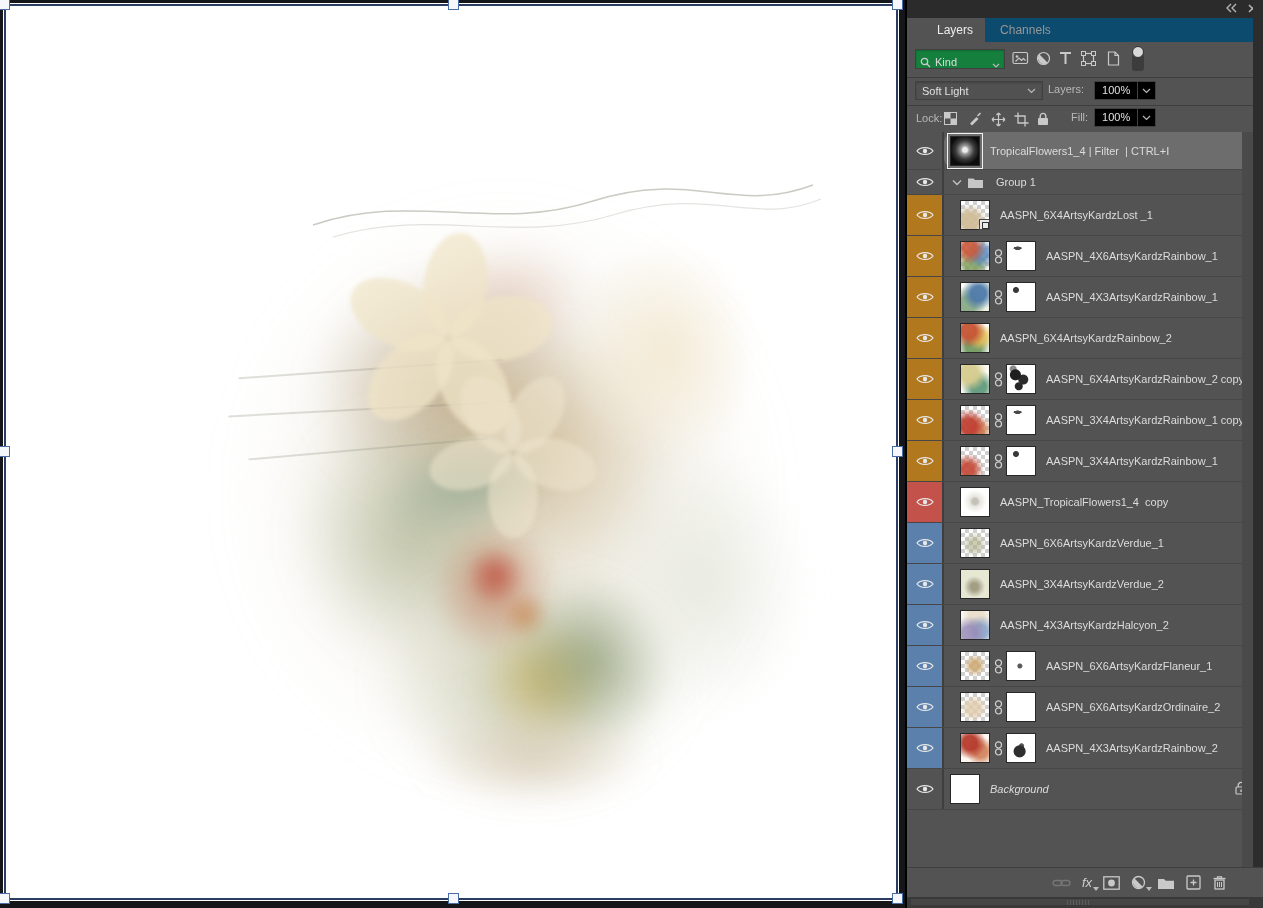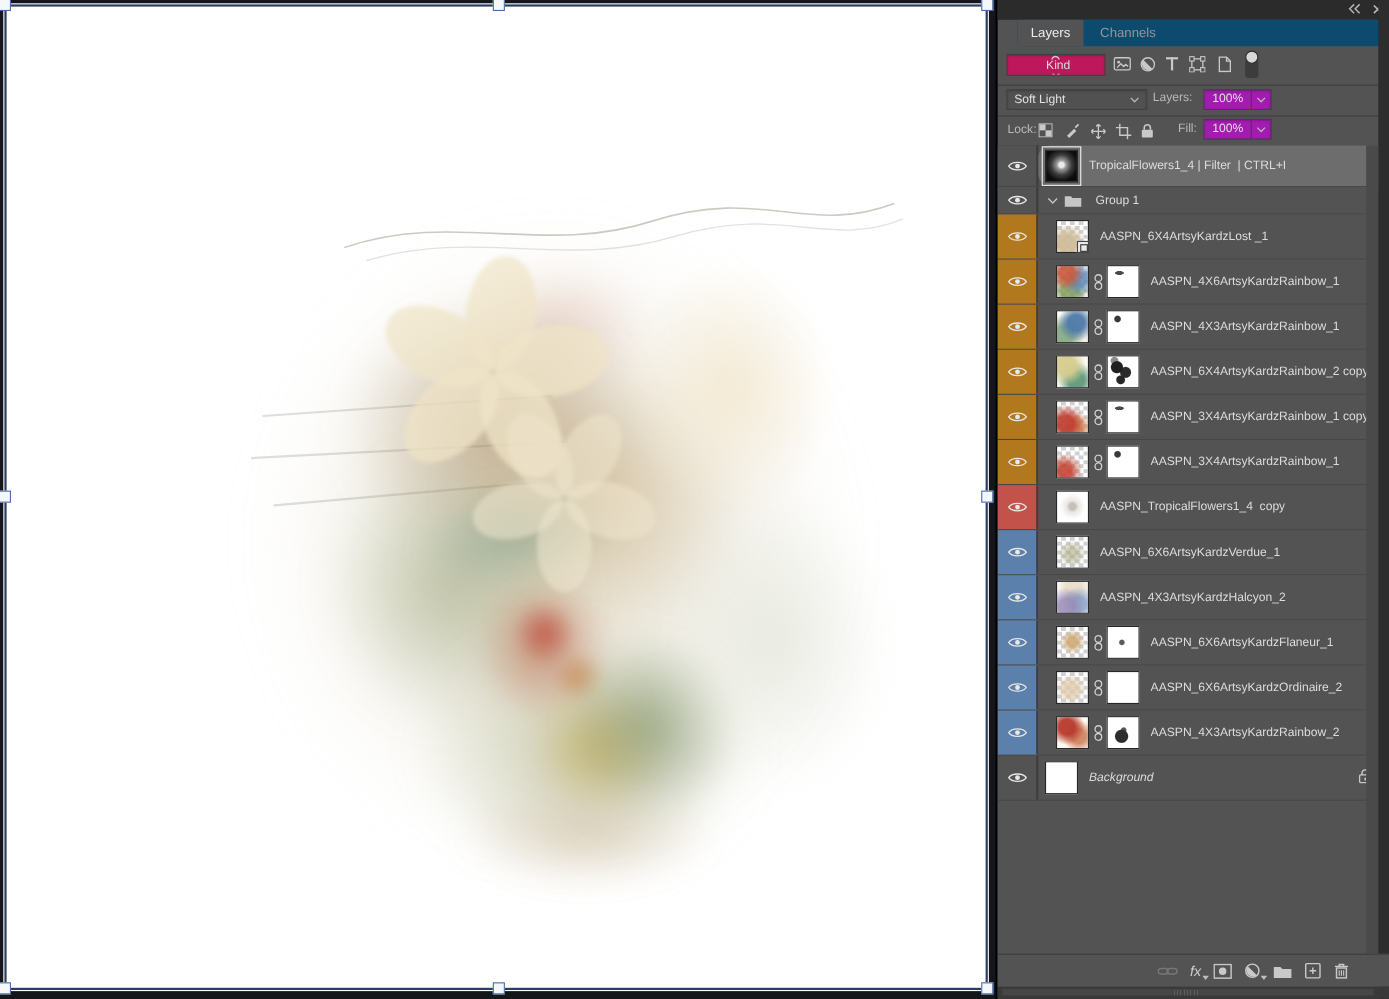--- a/index.html
+++ b/index.html
@@ -50,34 +50,34 @@
   .panel-top{position:absolute;left:0;top:0;width:100%;height:18px;background:#2b2b2b;}
   .panel-top .tr-icons{position:absolute;right:6px;top:3px;display:flex;gap:10px;align-items:center;}
 
   .tabbar{position:absolute;left:18px;top:18px;width:100%;height:24px;background:#0c4a6e;}
   .tab{display:inline-block;height:24px;line-height:24px;padding:0 12px;font-size:12px;}
   .tab.active{background:#535353;color:#ededed;}
   .tab.inactive{color:#979797;}
   .panel-menu{position:absolute;right:8px;top:6px;cursor:pointer;}
 
   .filter-row{position:absolute;left:0;top:42px;width:100%;height:35px;border-bottom:1px solid #3e3e3e;}
-  .kind-box{position:absolute;left:8px;top:7px;width:90px;height:20px;background:#be185d;border:1px solid #404040;
-            box-shadow:inset 0 1px 2px rgba(0,0,0,.2);display:flex;align-items:center;padding:0 4px;box-sizing:border-box;flex-direction:column;}
+  .kind-box{position:absolute;left:8px;top:7px;width:90px;height:20px;background:#15803d;border:1px solid #404040;
+            box-shadow:inset 0 1px 2px rgba(0,0,0,.2);display:flex;align-items:flex-end;padding:0 4px;box-sizing:border-box;}
   .kind-box .lbl{margin-left:4px;flex:1;color:#dcdcdc;}
   .ficon{position:absolute;top:9px;}
   .pin{position:absolute;left:224px;top:4px;width:14px;height:26px;}
   .pin .stem{position:absolute;left:1px;top:8px;width:12px;height:17px;background:#3c3c3c;border-radius:3px;}
   .pin .ball{position:absolute;left:1px;top:0;width:12px;height:12px;border-radius:50%;background:#d9d9d9;border:1px solid #2e2e2e;box-sizing:border-box;}
 
   .blend-row{position:absolute;left:0;top:77px;width:100%;height:28px;border-bottom:1px solid #3e3e3e;}
   .select-box{position:absolute;left:8px;top:4px;width:128px;height:19px;background:#515151;border:1px solid #404040;
               box-shadow:inset 0 1px 2px rgba(0,0,0,.2);display:flex;align-items:center;padding:0 6px;box-sizing:border-box;}
   .select-box .lbl{flex:1;color:#e0e0e0;}
   .fieldlbl{position:absolute;color:#b9b9b9;}
-  .valbox{position:absolute;width:62px;height:19px;background:#a21caf;border:1px solid #404040;display:flex;box-sizing:border-box;
+  .valbox{position:absolute;width:62px;height:19px;background:#000000;border:1px solid #404040;display:flex;box-sizing:border-box;
           box-shadow:inset 0 1px 2px rgba(0,0,0,.2);}
   .valbox .v{width:43px;text-align:center;line-height:17px;color:#e0e0e0;}
   .valbox .arr{width:17px;border-left:1px solid #404040;display:flex;align-items:center;justify-content:center;}
 
   .lock-row{position:absolute;left:0;top:105px;width:100%;height:27px;border-bottom:6px solid #000000;}
   .licon{position:absolute;top:7px;cursor:pointer;}
 
   
   .layer-list{position:absolute;left:0;top:132px;width:100%;height:735px;overflow:hidden;background:#535353;}
   .scroll-gutter{position:absolute;right:10px;top:0;width:11px;height:100%;background:#4a4a4a;}
@@ -423,20 +423,37 @@
   </div>
         <div class="row eye-orange indented">
     <div class="eye-cell">
       <svg width="18" height="12">
               <path d="M1 6 C4 1.5 14 1.5 17 6 C14 10.5 4 10.5 1 6 Z" fill="none" stroke="currentColor" stroke-width="1.2"></path>
               <circle cx="9" cy="6" r="2.2" fill="currentColor"></circle>
             </svg>
     </div>
     <div class="row-content">
 
+      <div class="thumb ck t-rainbow2">
+        
+      </div>
+
+      <span class="name">AASPN_6X4ArtsyKardzRainbow_2</span>
+
+    </div>
+  </div>
+        <div class="row eye-orange indented">
+    <div class="eye-cell">
+      <svg width="18" height="12">
+              <path d="M1 6 C4 1.5 14 1.5 17 6 C14 10.5 4 10.5 1 6 Z" fill="none" stroke="currentColor" stroke-width="1.2"></path>
+              <circle cx="9" cy="6" r="2.2" fill="currentColor"></circle>
+            </svg>
+    </div>
+    <div class="row-content">
+
       <div class="thumb ck t-greenyellow">
         
       </div>
       <span class="linkicon">
         <svg width="9" height="15">
                 <rect x="1.5" y="0.8" width="6" height="6.2" rx="3" fill="none" stroke="#d0d0d0" stroke-width="1.2"></rect>
                 <rect x="1.5" y="7.8" width="6" height="6.2" rx="3" fill="none" stroke="#d0d0d0" stroke-width="1.2"></rect>
               </svg>
       </span>
       <div class="mask m-blobs"></div>
@@ -514,20 +531,37 @@
               <circle cx="9" cy="6" r="2.2" fill="currentColor"></circle>
             </svg>
     </div>
     <div class="row-content">
 
       <div class="thumb ck t-verdue1">
         
       </div>
 
       <span class="name">AASPN_6X6ArtsyKardzVerdue_1</span>
+
+    </div>
+  </div>
+        <div class="row eye-blue indented">
+    <div class="eye-cell">
+      <svg width="18" height="12">
+              <path d="M1 6 C4 1.5 14 1.5 17 6 C14 10.5 4 10.5 1 6 Z" fill="none" stroke="currentColor" stroke-width="1.2"></path>
+              <circle cx="9" cy="6" r="2.2" fill="currentColor"></circle>
+            </svg>
+    </div>
+    <div class="row-content">
+
+      <div class="thumb ck t-verdue2">
+        
+      </div>
+
+      <span class="name">AASPN_3X4ArtsyKardzVerdue_2</span>
 
     </div>
   </div>
         <div class="row eye-blue indented">
     <div class="eye-cell">
       <svg width="18" height="12">
               <path d="M1 6 C4 1.5 14 1.5 17 6 C14 10.5 4 10.5 1 6 Z" fill="none" stroke="currentColor" stroke-width="1.2"></path>
               <circle cx="9" cy="6" r="2.2" fill="currentColor"></circle>
             </svg>
     </div>

